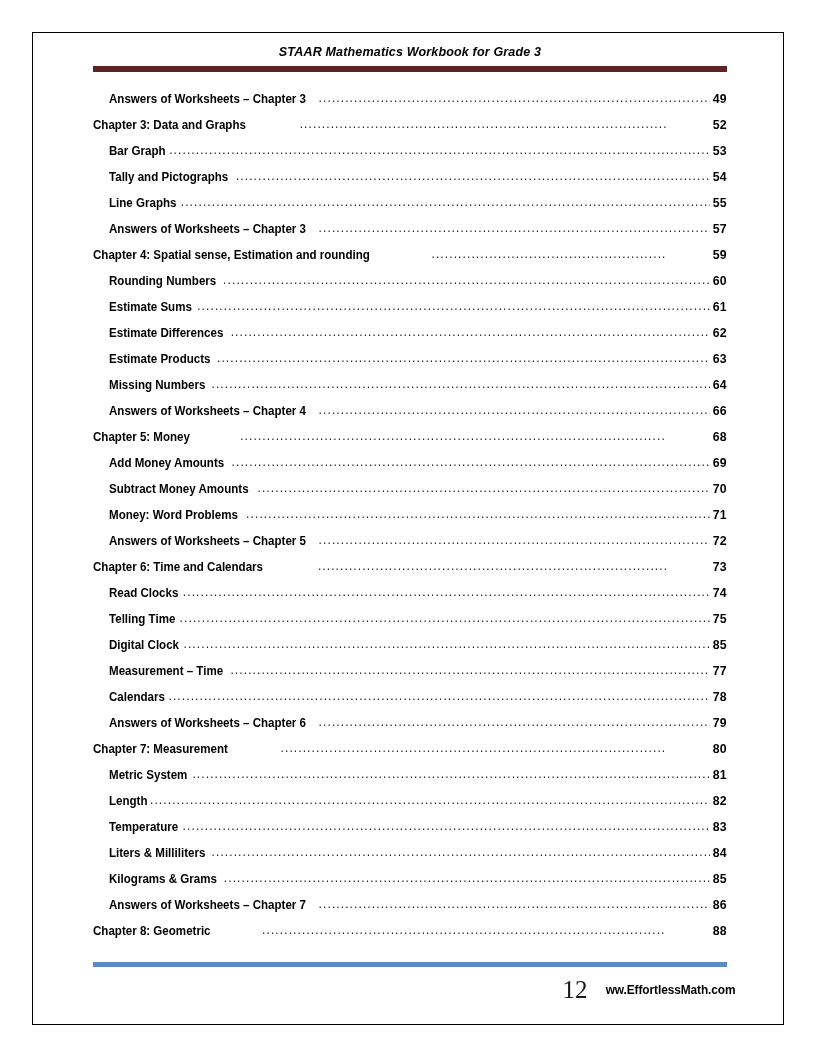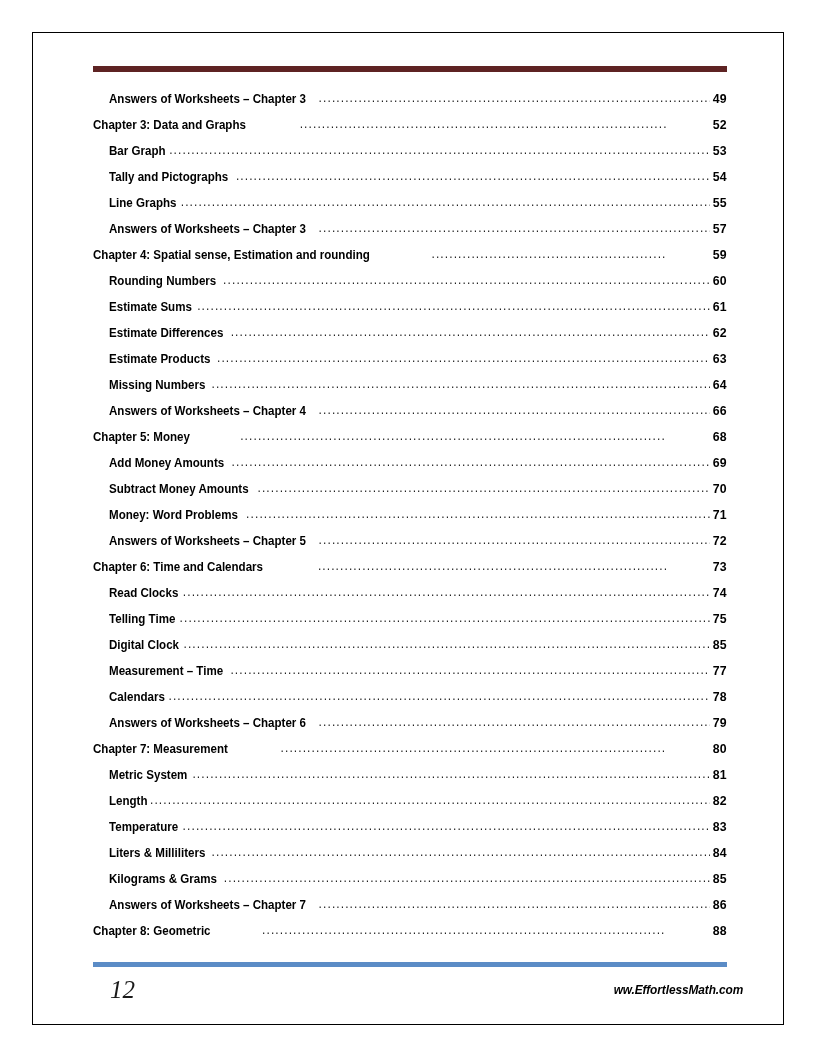--- a/index.html
+++ b/index.html
@@ -116,28 +116,27 @@
   .footer-rule {
     position: absolute;
     left: 0;
     bottom: 57px;
     width: 634px;
     height: 5px;
     background: #5B8CC6;
   }
   .doc-footer {
     position: absolute;
-    left: 16px;
+    left: 8px;
     bottom: 18px;
     width: 634px;
     height: 34px;
     display: flex;
     align-items: center;
-    justify-content: space-between;
-    font-style: italic;
+    justify-content: flex-end;
   }
   .footer-page-number {
     font-family: "Liberation Serif", serif;
     font-size: 25px;
     color: #1a1a1a;
     line-height: 1;
     padding-left: 1px;
   }
   .footer-site {
     font-family: "Liberation Sans", sans-serif;
@@ -149,20 +148,23 @@
     transform-origin: right center;
     white-space: nowrap;
   }
 </style>
 </head>
 <body>
 
 <div class="page-sheet">
   <div class="content">
 
+    <div class="doc-header">
+      <div class="doc-header-title">STAAR Mathematics Workbook for Grade 3</div>
+    </div>
     <div class="header-rule"></div>
 
     <div class="toc" id="toc-list">
         <div class="toc-row level-2">
           <span class="toc-label">Answers of Worksheets – Chapter 3</span>
           <span class="toc-leader">...................................................................................................................................................................................</span>
           <span class="toc-page">49</span>
         </div>
         <div class="toc-row level-1">
           <span class="toc-label">Chapter 3: Data and Graphs</span>

